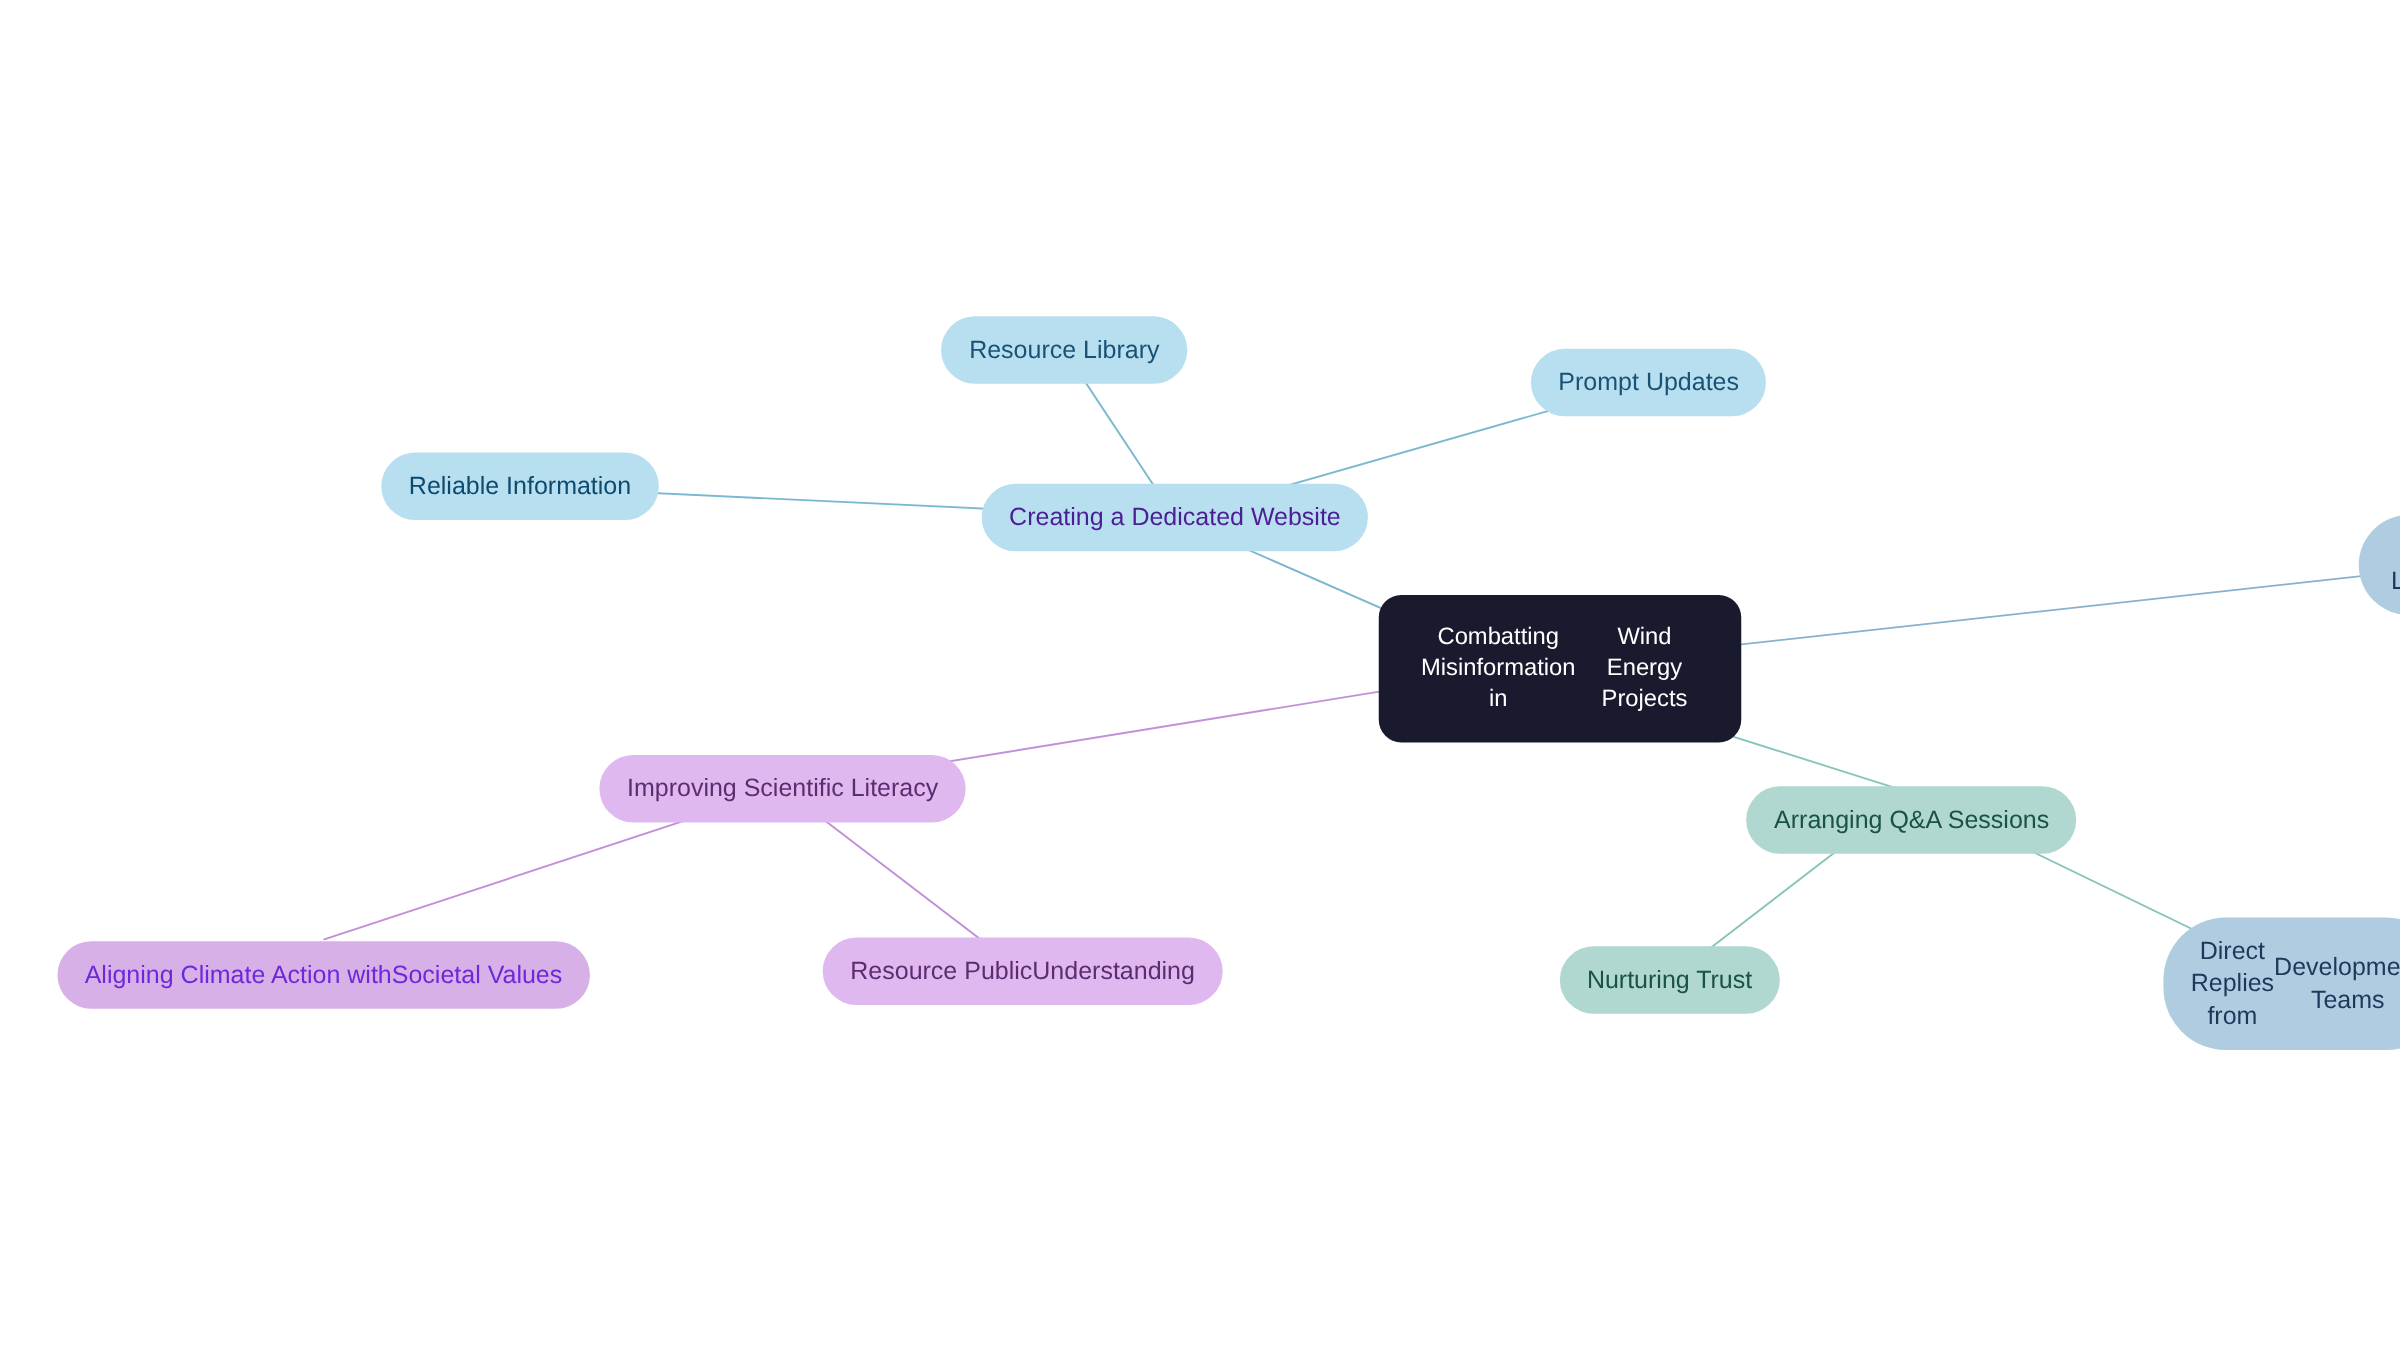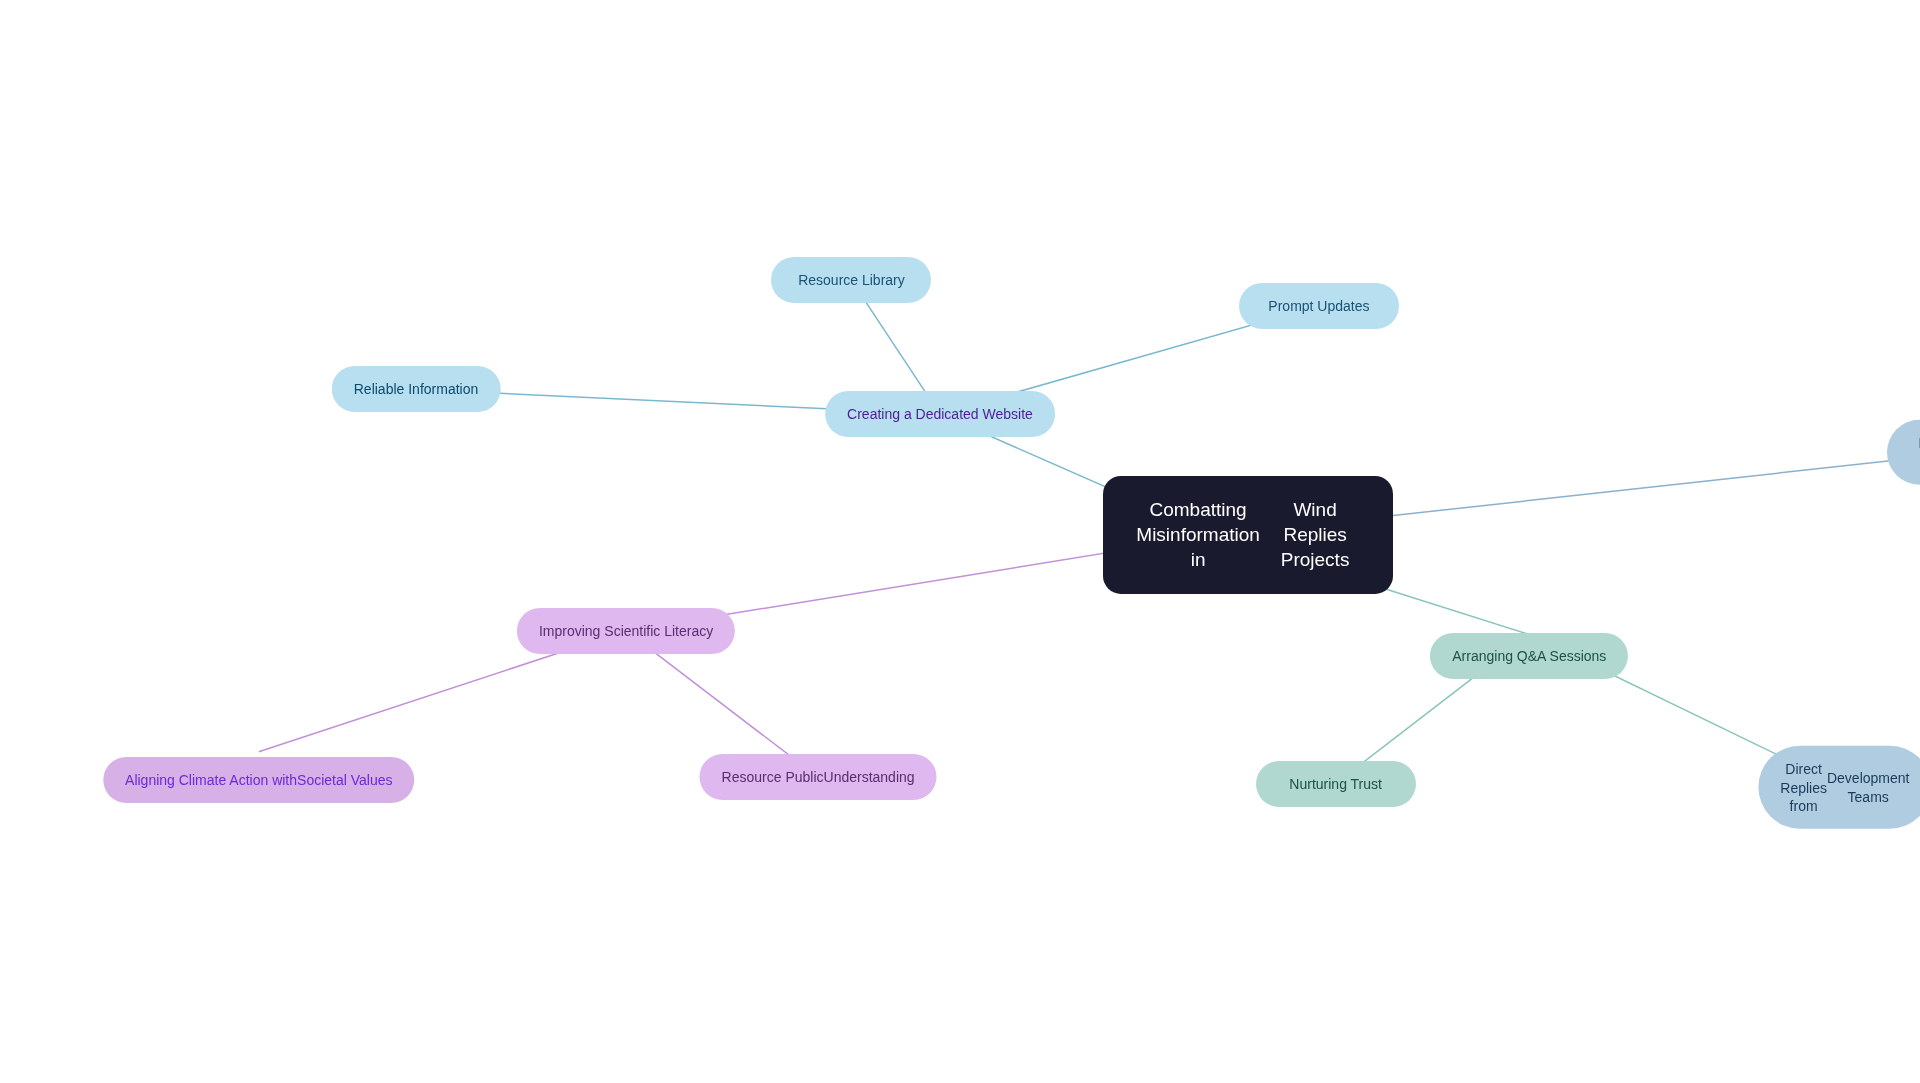--- a/index.html
+++ b/index.html
@@ -24,21 +24,21 @@
       pointer-events: none;
     }
     .node {
       position: absolute;
       border-radius: 50px;
       display: flex;
       align-items: center;
       justify-content: center;
       text-align: center;
       padding: 14px 22px;
-      font-size: 14px;
+      font-size: 20px;
       line-height: 1.3;
       cursor: pointer;
       transform: translate(-50%, -50%);
     }
     .node-center {
       background: #1a1a2e;
       color: #ffffff;
       font-size: 20px;
       font-weight: 500;
       width: 280px;
@@ -88,21 +88,21 @@
       <line x1="626.0869565217391" y1="630.6882352941177" x2="258.7826086956522" y2="751.7294117647059" stroke="#c090d8" stroke-width="1.5"></line>
       <line x1="626.0869565217391" y1="630.6882352941177" x2="818.0869565217391" y2="777.2117647058824" stroke="#c090d8" stroke-width="1.5"></line>
       <line x1="1215.4434782608696" y1="535.1294117647059" x2="1529.3217391304347" y2="634.5105882352941" stroke="#88c4bc" stroke-width="1.5"></line>
       <line x1="1529.3217391304347" y1="634.5105882352941" x2="1335.6521739130435" y2="783.5823529411765" stroke="#88c4bc" stroke-width="1.5"></line>
       <line x1="1529.3217391304347" y1="634.5105882352941" x2="1844.8695652173913" y2="787.4047058823529" stroke="#88c4bc" stroke-width="1.5"></line>
     </svg>
   <div id="nodes-layer">
       <div class="node node-center" style="left: 1215.44px; top: 535.129px; width: 290px; font-size: 19px;">
         <span>Combatting Misinformation in</span>
         <br>
-        <span>Wind Replies Projects</span>
+        <span>Wind Energy Projects</span>
       </div>
       <div class="node node-blue" style="left: 851.478px; top: 280.306px; background: rgb(184, 223, 240); color: rgb(26, 82, 118); min-width: 160px;">
         <span>Resource Library</span>
       </div>
       <div class="node node-blue" style="left: 1318.96px; top: 305.788px; background: rgb(184, 223, 240); color: rgb(26, 82, 118); min-width: 160px;">
         <span>Prompt Updates</span>
       </div>
       <div class="node node-blue" style="left: 416px; top: 388.606px; background: rgb(184, 223, 240); color: #0c4a6e; min-width: 160px;">
         <span>Reliable Information</span>
       </div>

